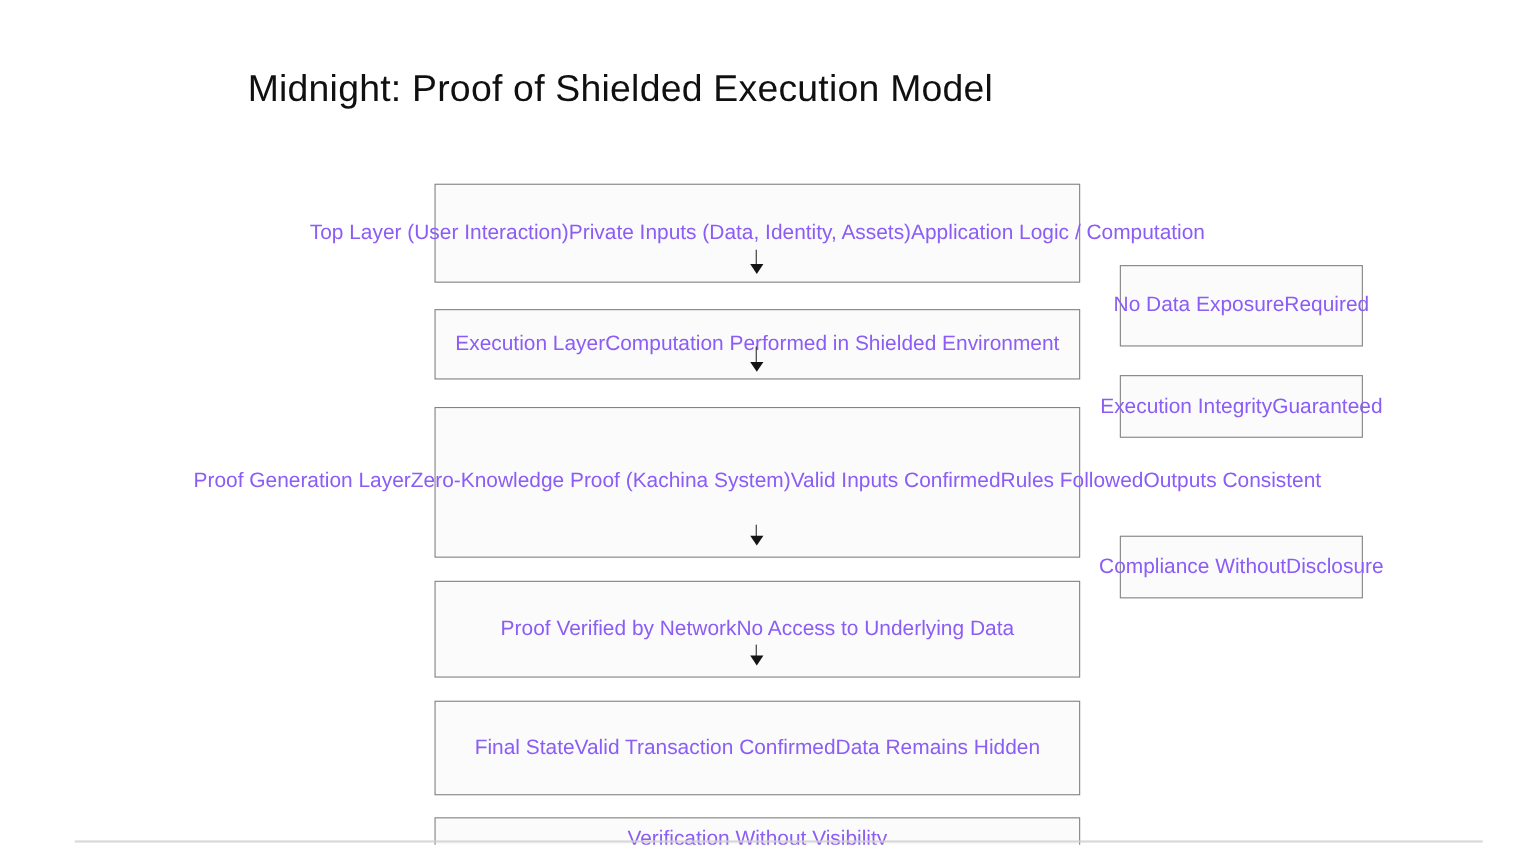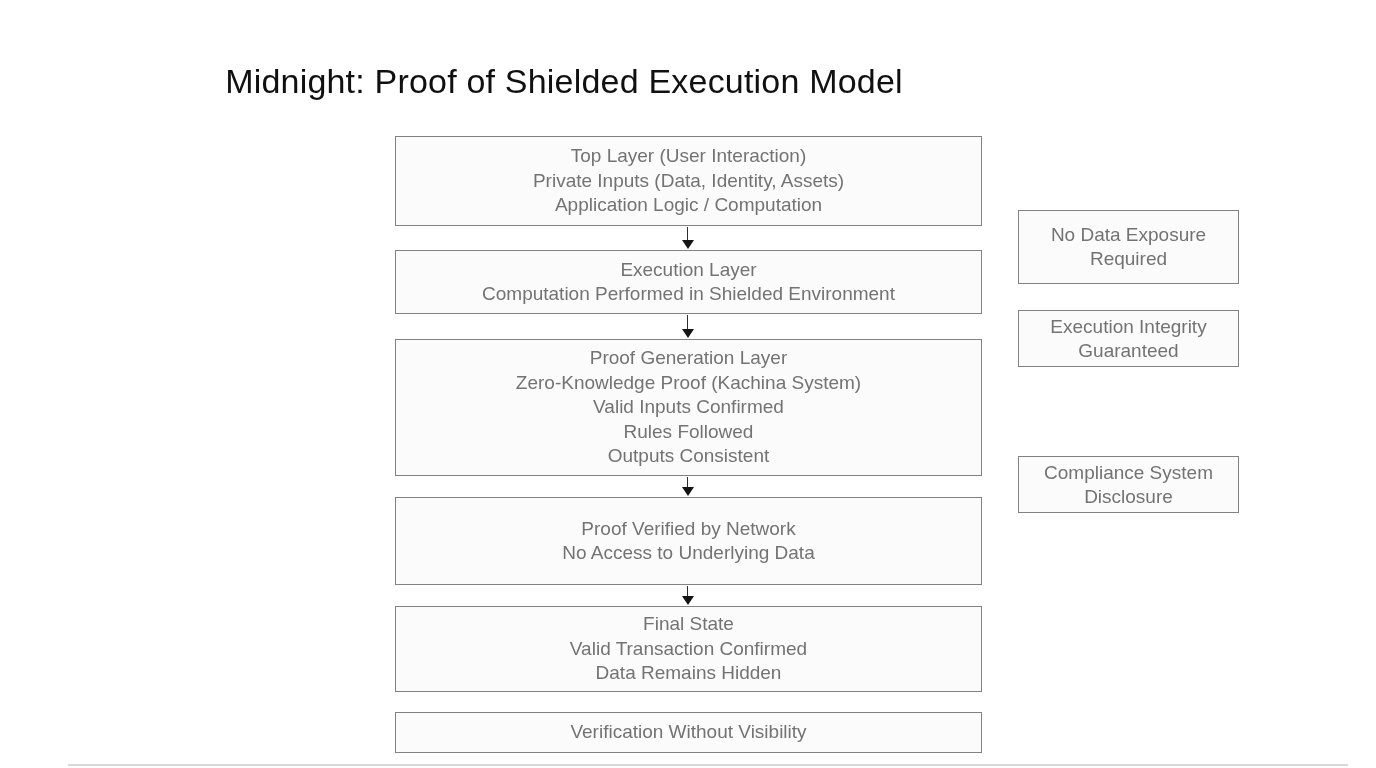--- a/index.html
+++ b/index.html
@@ -28,25 +28,25 @@
     font-weight: 400;
     letter-spacing: 0.2px;
     color: #101010;
   }
   .box {
     position: absolute;
     box-sizing: border-box;
     background: #fbfbfb;
     border: 1.4px solid #828282;
     display: flex;
-    flex-direction: column;
     justify-content: center;
     align-items: center;
     text-align: center;
-    color: #737373;
+    color: #8b5cf6;
+    margin-top: 31px;
   }
   .box.main {
     left: 395px;
     width: 587px;
     font-size: 19px;
     line-height: 24.5px;
   }
   .box.side {
     left: 1018px;
     width: 221px;
@@ -150,19 +150,19 @@
     <div class="ln">No Data Exposure</div>
     <div class="ln">Required</div>
   </div>
 
   <div class="box side" style="top:310px;height:57px">
     <div class="ln">Execution Integrity</div>
     <div class="ln">Guaranteed</div>
   </div>
 
   <div class="box side" style="top:456px;height:57px">
-    <div class="ln">Compliance System</div>
+    <div class="ln">Compliance Without</div>
     <div class="ln">Disclosure</div>
   </div>
 
   <div class="bottom-line"></div>
 
 </div>
 
 </body></html>

